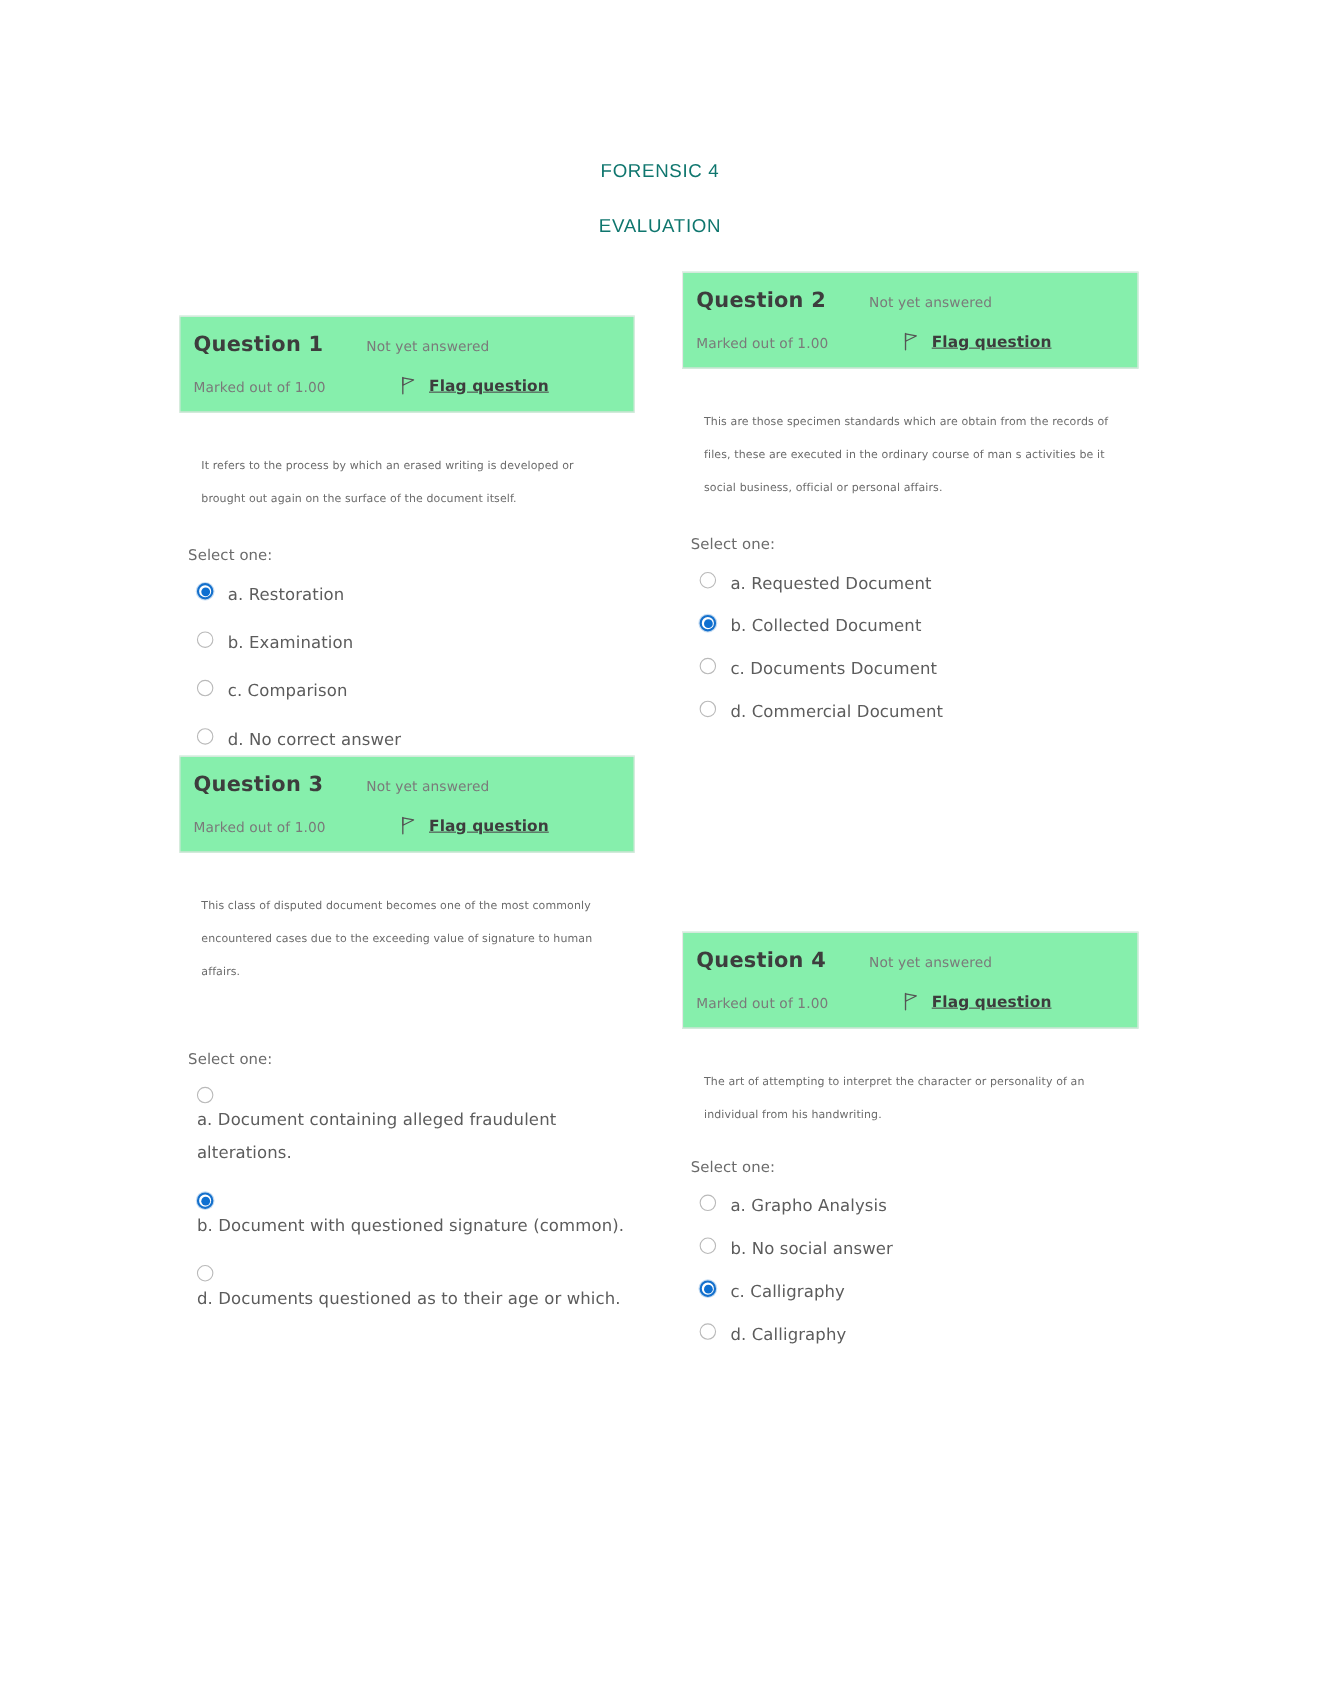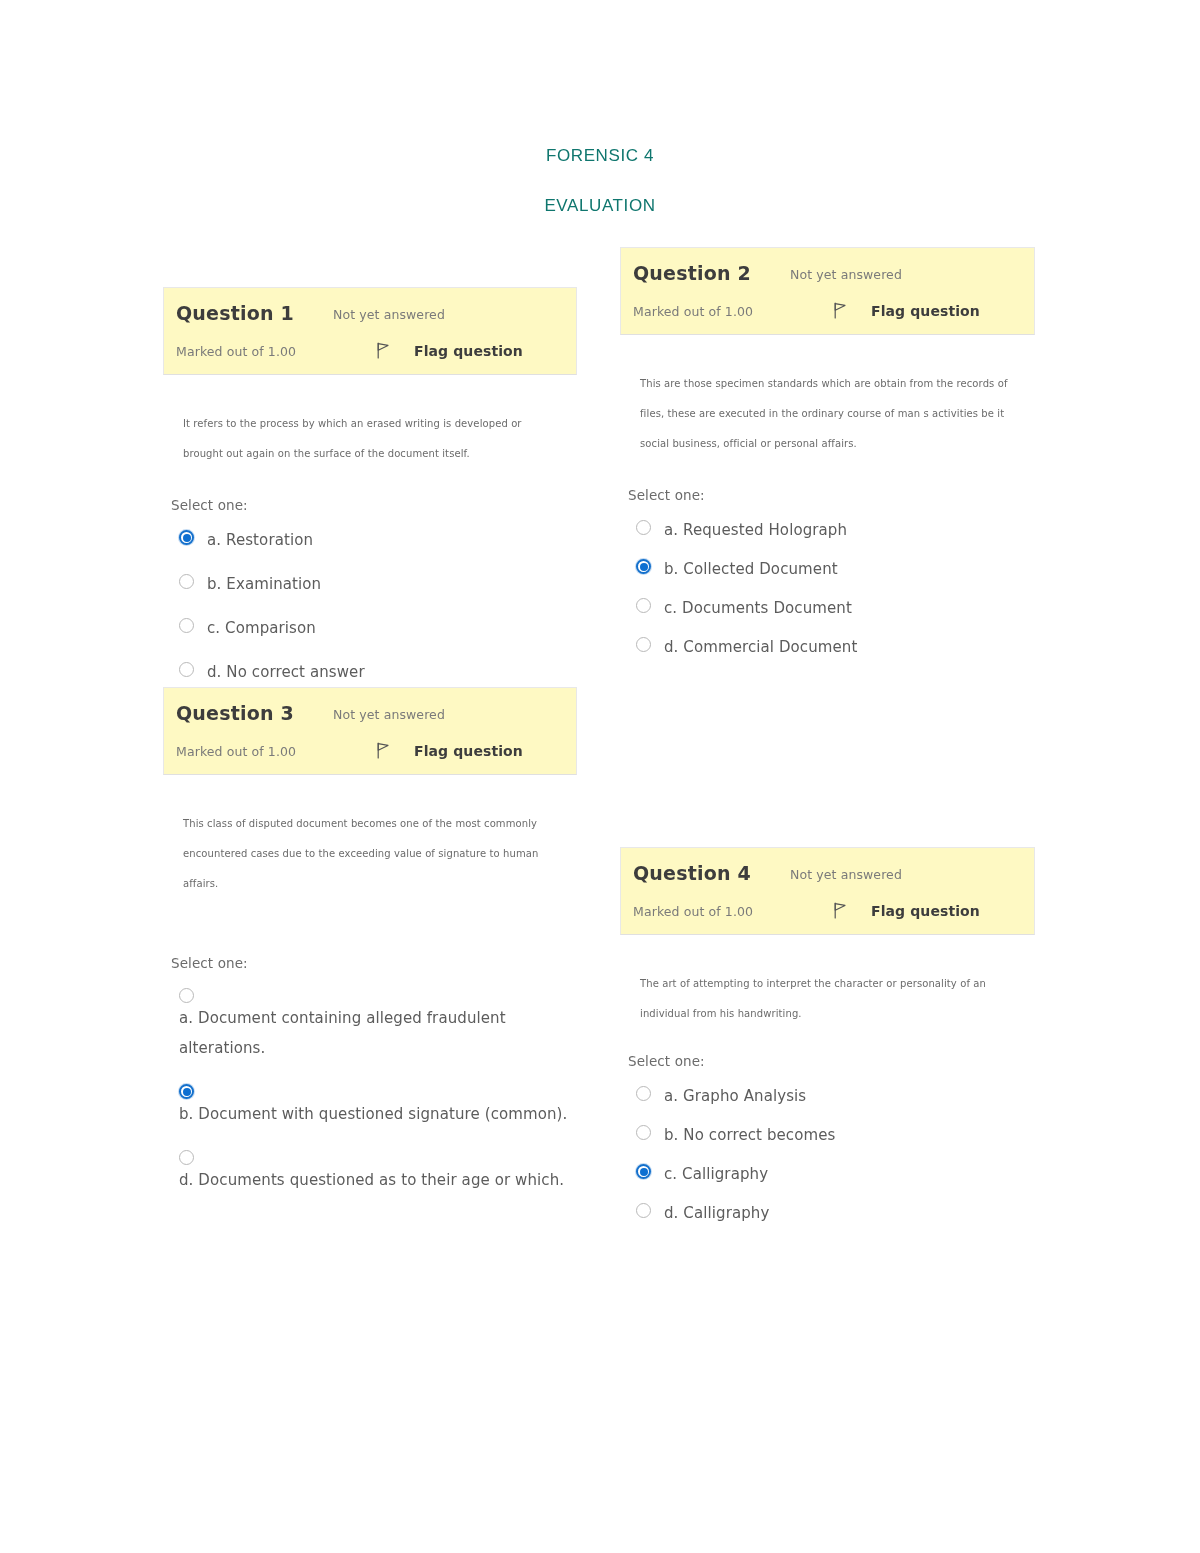--- a/index.html
+++ b/index.html
@@ -40,21 +40,21 @@
   #title-evaluation { top: 196px; }
 
   
   .question {
     position: absolute;
   }
   .q-left  { left: 163px; width: 414px; }
   .q-right { left: 620px; width: 415px; }
 
   .q-header {
-    background: #fef9c3;
+    background: #86efac;
     border: 1px solid #e8e8e8;
     border-bottom: 1px solid #e0e0e0;
     box-sizing: border-box;
     padding: 14px 16px 14px 12px;
     height: 88px;
     position: relative;
   }
   .q-header-row {
     position: relative;
     height: 26px;
@@ -85,26 +85,27 @@
   .q-marked {
     position: absolute;
     left: 0;
     top: 2px;
     font-size: 12.5px;
     color: #7a7a7a;
     letter-spacing: 0.1px;
   }
   .q-flag {
     position: absolute;
-    left: 200px;
+    left: 188px;
     top: 0px;
     display: flex;
     align-items: center;
-    gap: 24px;
+    gap: 12px;
     cursor: pointer;
+    text-decoration: underline;
   }
   .flag-icon {
     width: 14px;
     height: 17px;
     display: block;
     flex: none;
   }
   .q-flag-label {
     font-size: 14px;
     font-weight: 700;
@@ -249,21 +250,21 @@
           <span class="q-flag-label">Flag question</span>
         </span>
       </div>
     </div>
     <div class="q-body">
       <p class="q-text">This are those specimen standards which are obtain from the records of files, these are executed in the ordinary course of man s activities be it social business, official or personal affairs.</p>
       <p class="q-select-one">Select one:</p>
       <ul class="q-options opts-tight">
         <li class="q-option">
           <span class="radio"></span>
-          <span class="opt-label">a. Requested Holograph</span>
+          <span class="opt-label">a. Requested Document</span>
         </li>
         <li class="q-option">
           <span class="radio checked"></span>
           <span class="opt-label">b. Collected Document</span>
         </li>
         <li class="q-option">
           <span class="radio"></span>
           <span class="opt-label">c. Documents Document</span>
         </li>
         <li class="q-option">
@@ -331,21 +332,21 @@
     <div class="q-body">
       <p class="q-text">The art of attempting to interpret the character or personality of an individual from his handwriting.</p>
       <p class="q-select-one" style="margin-top:24px;">Select one:</p>
       <ul class="q-options opts-tight">
         <li class="q-option">
           <span class="radio"></span>
           <span class="opt-label">a. Grapho Analysis</span>
         </li>
         <li class="q-option">
           <span class="radio"></span>
-          <span class="opt-label">b. No correct becomes</span>
+          <span class="opt-label">b. No social answer</span>
         </li>
         <li class="q-option">
           <span class="radio checked"></span>
           <span class="opt-label">c. Calligraphy</span>
         </li>
         <li class="q-option">
           <span class="radio"></span>
           <span class="opt-label">d. Calligraphy</span>
         </li>
       </ul>

